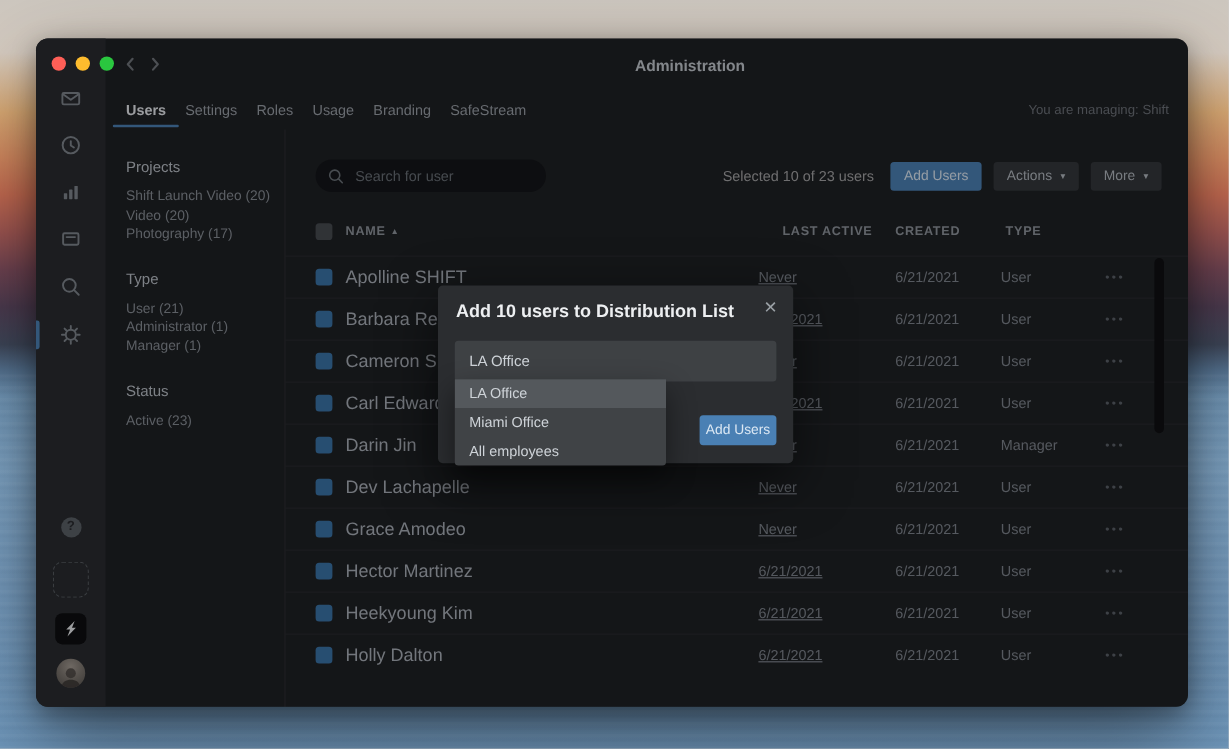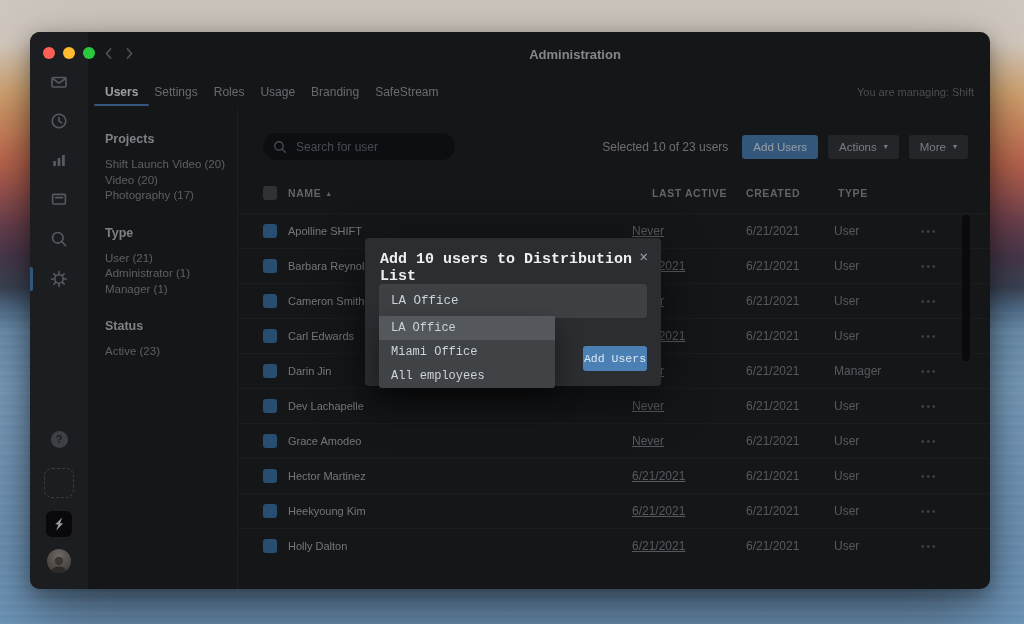--- a/index.html
+++ b/index.html
@@ -102,21 +102,21 @@
     position:absolute; right:16px; top:44px; height:32px; display:flex;
     align-items:center; font-size:11px; color:#6b7076;
   }
 
   
   .sidebar2 {
     position:absolute; left:58px; top:76px; bottom:0; width:150px;
     border-right:1px solid rgba(255,255,255,0.06); padding:24px 0 0 17px;
   }
   .fsection { margin-bottom:22px; }
-  .fheader { font-size:12.5px; font-weight:700; color:#b9bfc5; margin-bottom:11px; }
+  .fheader { font-size:12.5px; font-weight:400; color:#b9bfc5; margin-bottom:11px; }
   .fitem { font-size:11.5px; color:#868c92; line-height:15.5px; cursor:pointer; }
 
   
   .main { position:absolute; left:208px; top:76px; right:0; bottom:0; }
 
   .search {
     position:absolute; left:25px; top:25px; width:192px; height:27px;
     border-radius:14px; background:#101214; display:flex; align-items:center;
     padding:0 10px; gap:7px;
   }
@@ -154,38 +154,37 @@
   .sort { font-size:7px; margin-left:4px; vertical-align:1px; }
   .hla { left:414px; } .hcr { left:508px; } .hty { left:600px; }
 
   .rows { position:absolute; left:0; right:0; top:105px; }
   .row { position:relative; height:35px; border-top:1px solid rgba(255,255,255,0.045); cursor:pointer; }
   .cb {
     position:absolute; left:25px; top:10px; width:14px; height:14px;
     border-radius:3px; background:var(--checkbox); cursor:pointer;
   }
   .cell { position:absolute; top:0; line-height:35px; font-size:12px; color:#7d838a; }
-  .c-name { left:50px; color:#a9afb6; font-size:11px; }
+  .c-name { left:50px; color:#a9afb6; font-size:15px; }
   .c-la { left:394px;text-decoration:underline; } .c-cr { left:508px; } .c-ty { left:596px; }
   .dots {
     position:absolute; left:683px; top:0; line-height:35px; font-size:10px;
     letter-spacing:2px; color:#595e64; cursor:pointer;
   }
   .scrollbar {
     position:absolute; right:20px; top:107px; width:8px; height:146px;
     border-radius:4px; background:#0b0c0d; cursor:pointer;
   }
 
   
   .dim { position:absolute; inset:0; background:rgba(8,9,11,0.34); border-radius:10px; z-index:8; }
   .modal {
     position:absolute; left:335px; top:206px; width:296px; height:148px;
     background:#2b2d30; border-radius:4px; z-index:10;
     box-shadow:0 14px 45px rgba(0,0,0,0.55);
-    font-family:Liberation Mono, monospace;
   }
   .m-title { position:absolute; left:15px; top:13px; font-size:15px; font-weight:700; color:#edeff1; }
   .m-close { position:absolute; right:13px; top:10px; font-size:14px; color:#9aa0a5; cursor:pointer; }
   .m-select {
     position:absolute; left:14px; top:46px; width:268px; height:34px;
     background:#3e4144; border-radius:3px; display:flex; align-items:center;
     padding-left:12px; font-size:12.5px; color:#ced3d8; cursor:pointer;
   }
   .m-drop {
     position:absolute; left:14px; top:78px; width:176px; background:#404346;

